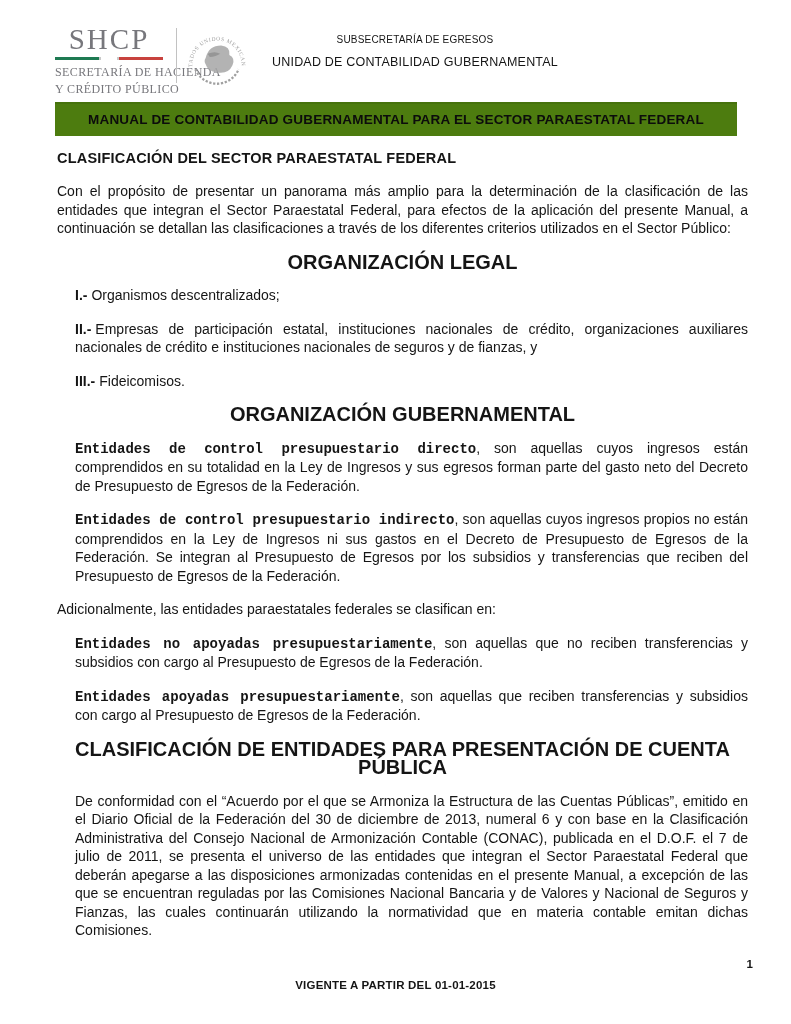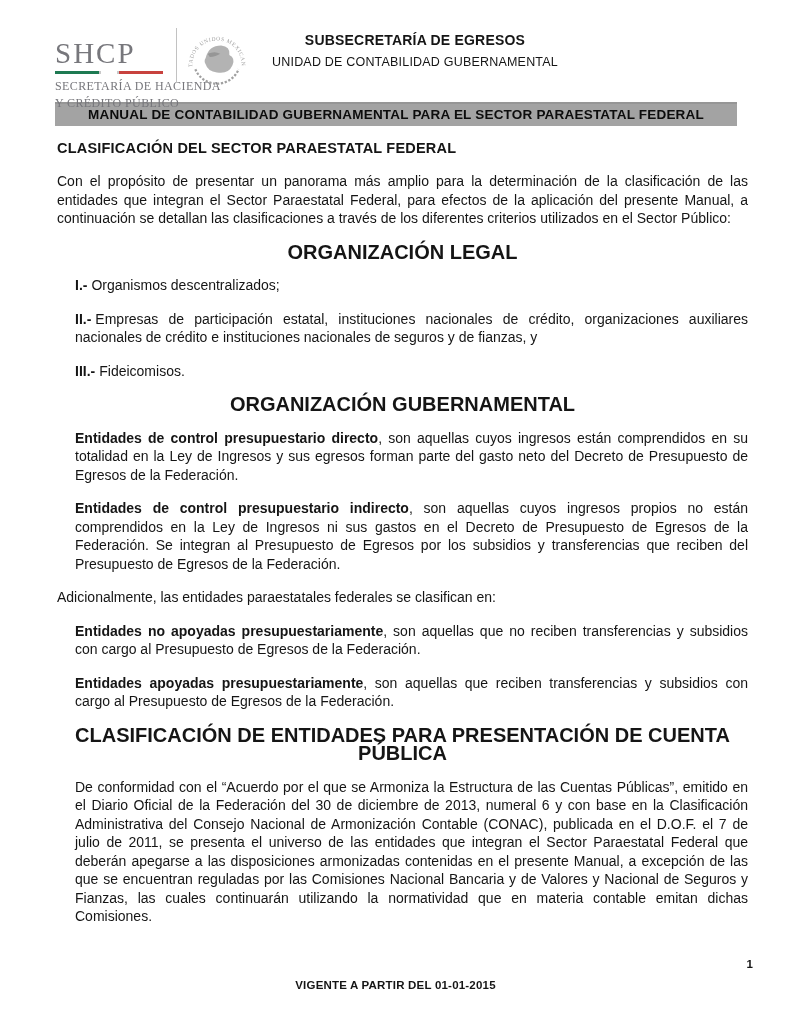--- a/index.html
+++ b/index.html
@@ -7,60 +7,60 @@
     position:relative;
     width:791px;height:1024px;
     margin:0 auto;
     background:#ffffff;
     font-family:"Liberation Sans", sans-serif;
     color:#151515;
     overflow:hidden;
   }
   
   .header{position:relative;height:100px;}
-  .logo-block{position:absolute;left:55px;top:40px;width:108px;}
+  .logo-block{position:absolute;left:55px;top:26px;width:108px;text-align:center;}
   .wordmark{
     font-family:"Liberation Serif", serif;
     font-size:29px;line-height:26px;
     color:#77777c;letter-spacing:2px;font-weight:400;
   }
   .flag-line{
     height:3px;margin-top:5px;
     background:linear-gradient(to right,#1e7a52 0 41%,#c9c9c9 41% 43%,#ffffff 43% 57%,#c9c9c9 57% 59%,#c8423e 59% 100%);
   }
   .logo-caption{
     margin-top:4px;
     font-family:"Liberation Serif", serif;
     font-size:12px;line-height:1.4;
     color:#77777c;letter-spacing:.4px;white-space:nowrap;
   }
   .hdr-divider{position:absolute;left:176px;top:28px;width:1px;height:55px;background:#c2c2c2;}
   .seal{position:absolute;left:184px;top:26px;width:66px;height:66px;}
   .office{position:absolute;left:255px;top:32px;width:320px;text-align:center;}
-  .office1{font-size:14px;font-weight:bold;line-height:16px;letter-spacing:.2px;}
+  .office1{font-size:10px;font-weight:normal;line-height:16px;letter-spacing:.2px;}
   .office2{font-size:12.5px;line-height:15px;margin-top:7px;letter-spacing:.2px;text-align:center;}
   
   .banner{
-    margin:2px 54px 0 55px;height:24px;
-    background:#a3a3a3;
+    margin:2px 54px 0 55px;height:34px;
+    background:#4d7c0f;
     box-shadow:inset 0 2px 0 rgba(0,0,0,.08);
     display:flex;align-items:center;justify-content:center;
   }
   .banner span{font-size:13.5px;font-weight:bold;color:#0c0c0c;letter-spacing:.2px;}
   
   .content{padding:0 43px 0 57px;}
   .doc-title{
     margin:14px 0 16px;
     font-size:14.5px;font-weight:bold;letter-spacing:.2px;
   }
   .content p{margin:0 0 15px;font-size:14px;line-height:18.5px;text-align:justify;}
   .content h2{margin:4px 0 15px;font-size:20px;line-height:18.5px;font-weight:bold;text-align:center;}
   .ind{margin-left:18px !important;}
   .li-num{font-weight:bold;margin-right:4px;}
-  .lead{font-weight:bold;}
+  .lead{font-weight:bold;font-family:Liberation Mono, monospace;}
   
   .vigente{
     position:absolute;left:0;right:0;bottom:33px;
     text-align:center;font-size:11.5px;font-weight:bold;letter-spacing:.2px;
   }
   .pagenum{
     position:absolute;right:38px;top:958px;
     font-size:11.5px;font-weight:bold;
   }
 </style>

